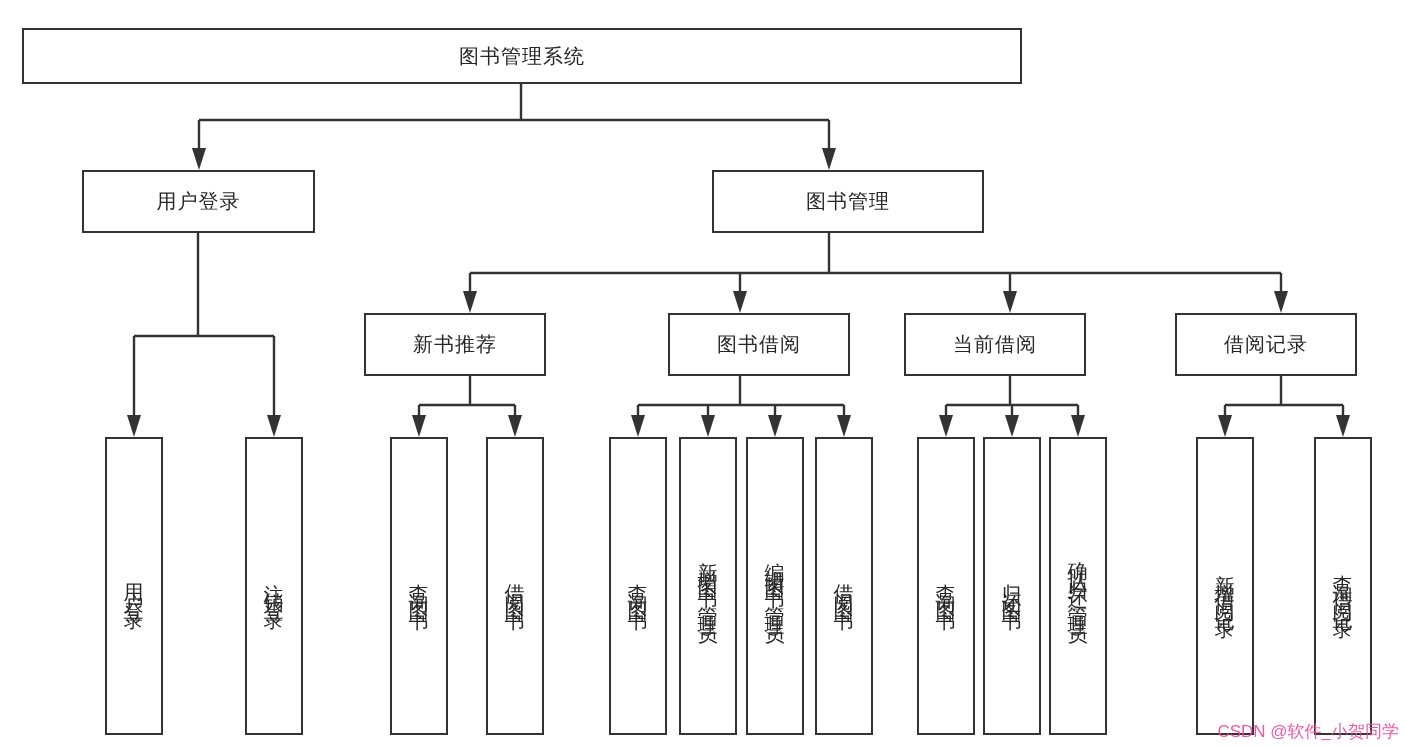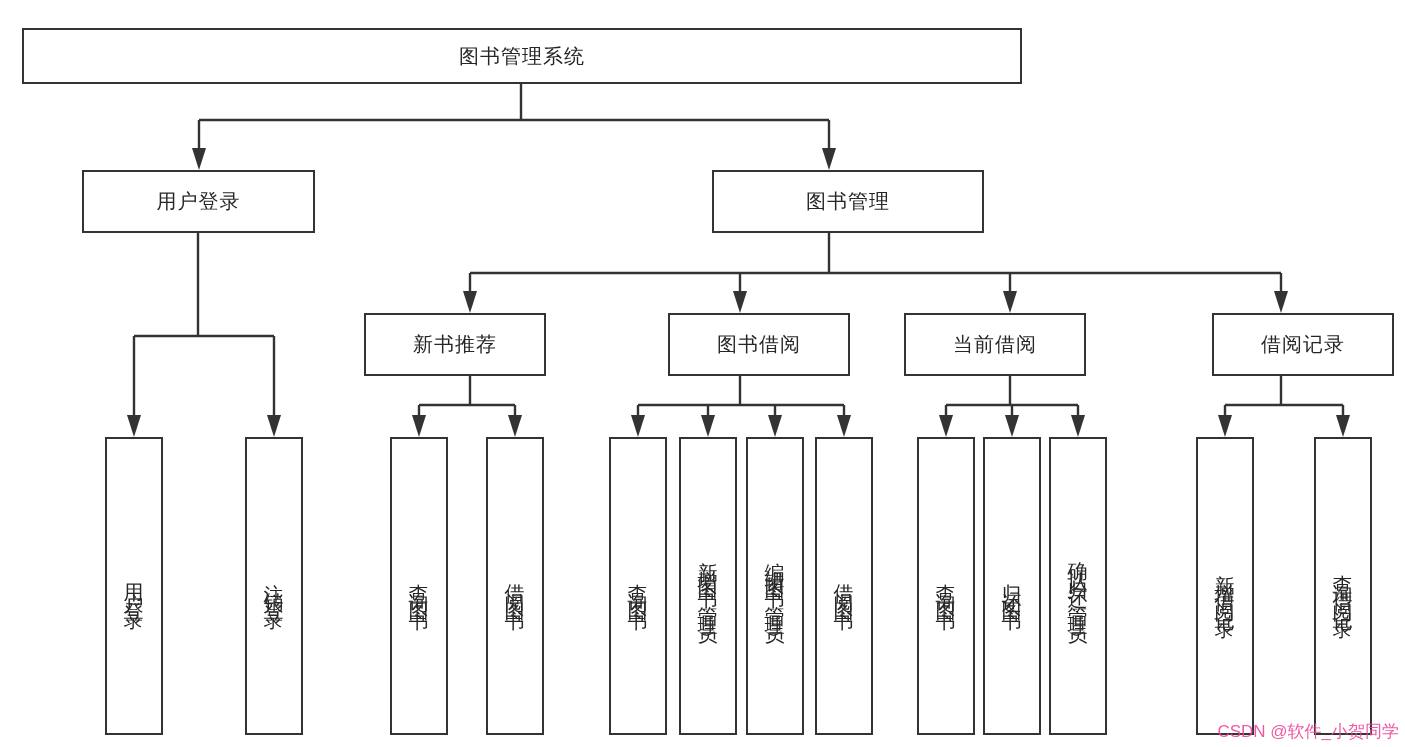--- a/index.html
+++ b/index.html
@@ -112,21 +112,21 @@
 
   <div class="box l3" style="left:364px;">
     <span class="hlabel">新书推荐</span>
   </div>
   <div class="box l3" style="left:668px;">
     <span class="hlabel">图书借阅</span>
   </div>
   <div class="box l3" style="left:904px;">
     <span class="hlabel">当前借阅</span>
   </div>
-  <div class="box l3" style="left:1212px;text-align:center;">
+  <div class="box l3" style="left:1175px;text-align:center;">
     <span class="hlabel">借阅记录</span>
   </div>
 
   <div class="box leaf" style="left:105px;">
     <span class="vlabel">用户登录</span>
   </div>
   <div class="box leaf" style="left:245px;">
     <span class="vlabel">注销登录</span>
   </div>
 

